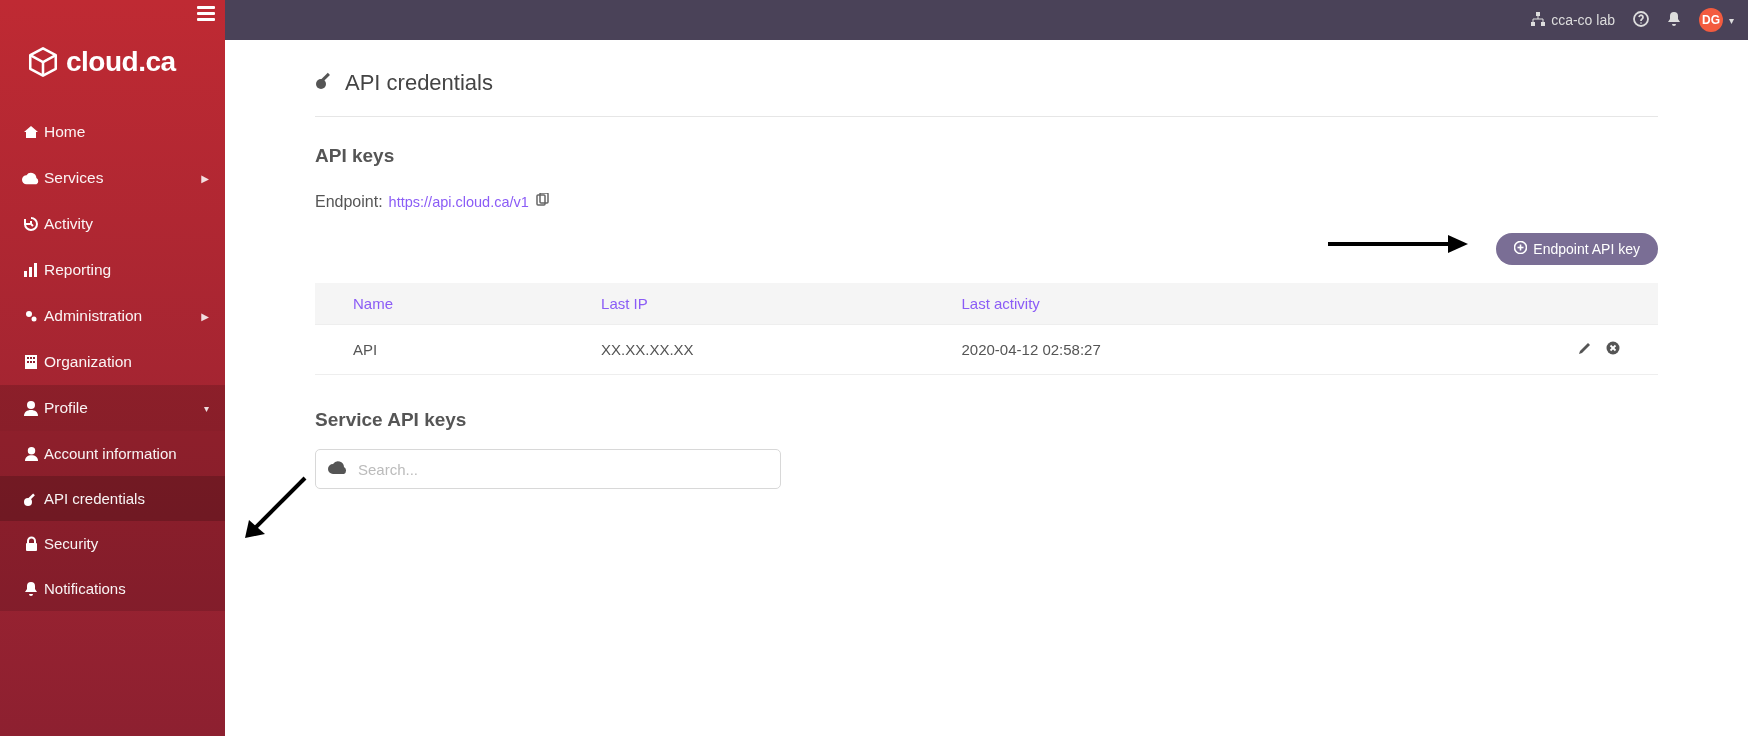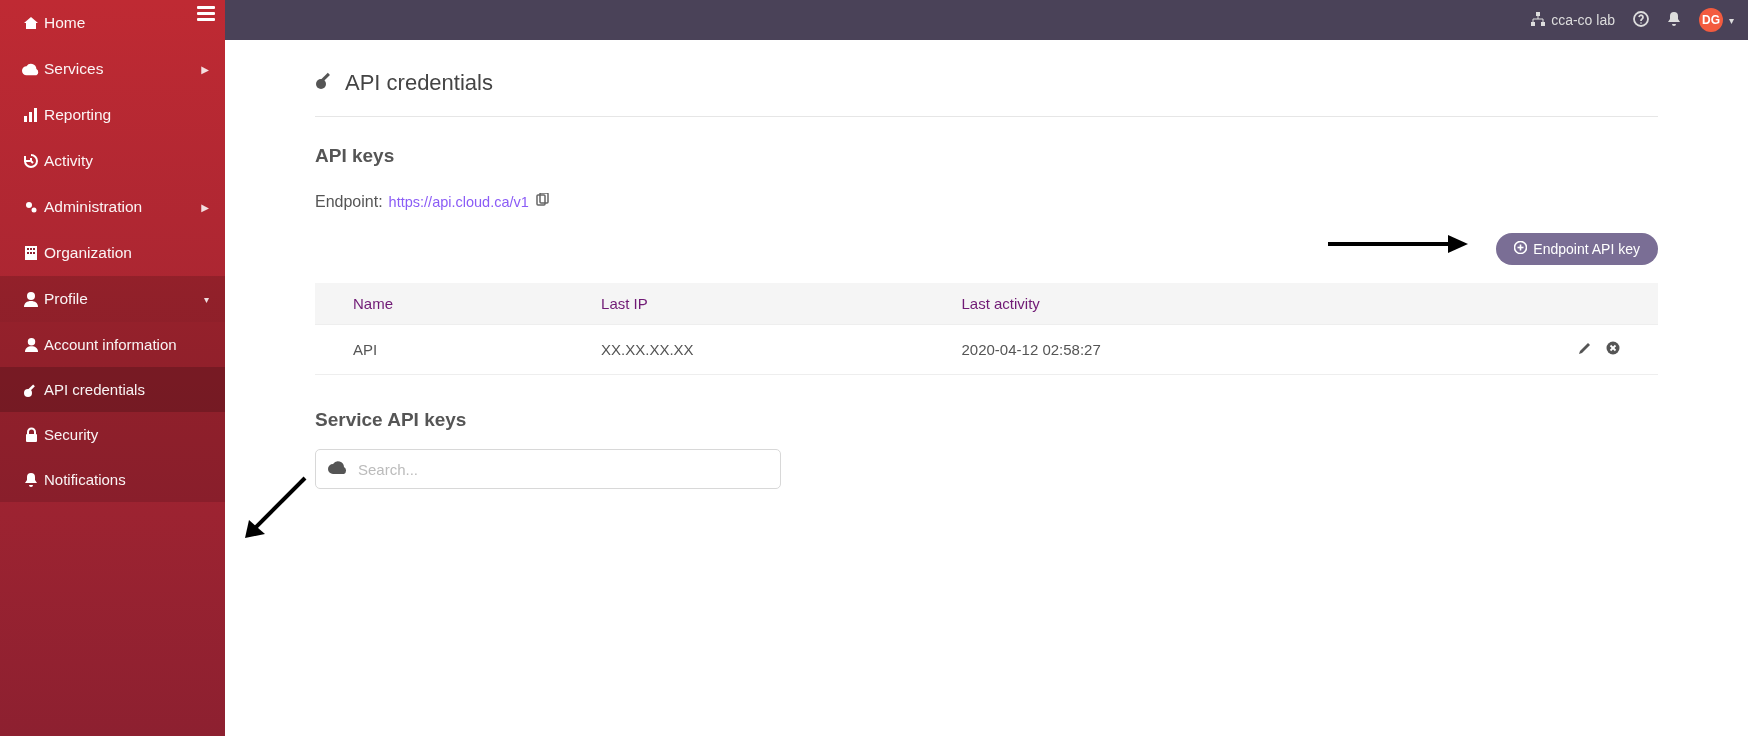--- a/index.html
+++ b/index.html
@@ -83,21 +83,21 @@
   }
   .arrow-annot {
     position:absolute;
   }
 
   table.keys {
     width:100%; border-collapse:collapse; margin-top:18px;
     font-size:15px;
   }
   table.keys thead th {
-    text-align:left; font-weight:400; color:#701a75; background:#f5f5f5;
+    text-align:left; font-weight:400; color:#8b5cf6; background:#f5f5f5;
     padding:12px 38px; border-bottom:1px solid #eee;
   }
   table.keys tbody td {
     padding:16px 38px; border-bottom:1px solid #eee; color:#555;
   }
   table.keys .row-actions { text-align:right; color:#666; }
   table.keys .row-actions span { cursor:pointer; margin-left:10px; }
 
   .search-wrap {
     margin-top:18px;
@@ -117,57 +117,67 @@
   <aside class="sidebar">
     <div class="hamburger">
       <svg width="18" height="16" viewBox="0 0 18 16">
           <g fill="#fff">
             <rect y="0" width="18" height="3" rx="1"></rect>
             <rect y="6" width="18" height="3" rx="1"></rect>
             <rect y="12" width="18" height="3" rx="1"></rect>
           </g>
         </svg>
     </div>
+    <div class="logo-wrap">
+      <svg width="34" height="34" viewBox="0 0 40 40">
+          <g fill="none" stroke="#fff" stroke-width="3" stroke-linejoin="round">
+            <polygon points="20,4 35,12 35,28 20,36 5,28 5,12"></polygon>
+            <polyline points="5,12 20,20 35,12"></polyline>
+            <line x1="20" y1="20" x2="20" y2="36"></line>
+          </g>
+        </svg>
+      <span class="logo-text">cloud.ca</span>
+    </div>
     <ul class="nav">
       <li class="section">
         <span class="icon">
             <svg width="16" height="16" viewBox="0 0 16 16" fill="#fff">
               <path d="M8 2l7 6h-2v6H3V8H1z"></path>
             </svg>
           </span>
         <span>Home</span>
       </li>
       <li class="section">
         <span class="icon">
             <svg width="18" height="14" viewBox="0 0 20 14" fill="#fff">
               <path d="M16 14H5a5 5 0 010-10 6 6 0 0111 3 4 4 0 010 7z"></path>
             </svg>
           </span>
         <span>Services</span>
         <span class="chev">▶</span>
+      </li>
+      <li class="section">
+        <span class="icon">
+            <svg width="16" height="16" viewBox="0 0 16 16" fill="none" stroke="#fff" stroke-width="2">
+              <path d="M2 8a6 6 0 106-6"></path>
+              <polyline points="2,3 2,8 7,8"></polyline>
+              <polyline points="8,5 8,8 10,10"></polyline>
+            </svg>
+          </span>
+        <span>Activity</span>
       </li>
       <li class="section">
         <span class="icon">
             <svg width="16" height="16" viewBox="0 0 16 16" fill="#fff">
               <rect x="1" y="9" width="3" height="6"></rect>
               <rect x="6" y="5" width="3" height="10"></rect>
               <rect x="11" y="1" width="3" height="14"></rect>
             </svg>
           </span>
         <span>Reporting</span>
-      </li>
-      <li class="section">
-        <span class="icon">
-            <svg width="16" height="16" viewBox="0 0 16 16" fill="none" stroke="#fff" stroke-width="2">
-              <path d="M2 8a6 6 0 106-6"></path>
-              <polyline points="2,3 2,8 7,8"></polyline>
-              <polyline points="8,5 8,8 10,10"></polyline>
-            </svg>
-          </span>
-        <span>Activity</span>
       </li>
       <li class="section">
         <span class="icon">
             <svg width="16" height="16" viewBox="0 0 16 16" fill="#fff">
               <circle cx="6" cy="6" r="3"></circle>
               <circle cx="11" cy="11" r="2.5"></circle>
             </svg>
           </span>
         <span>Administration</span>
         <span class="chev">▶</span>

